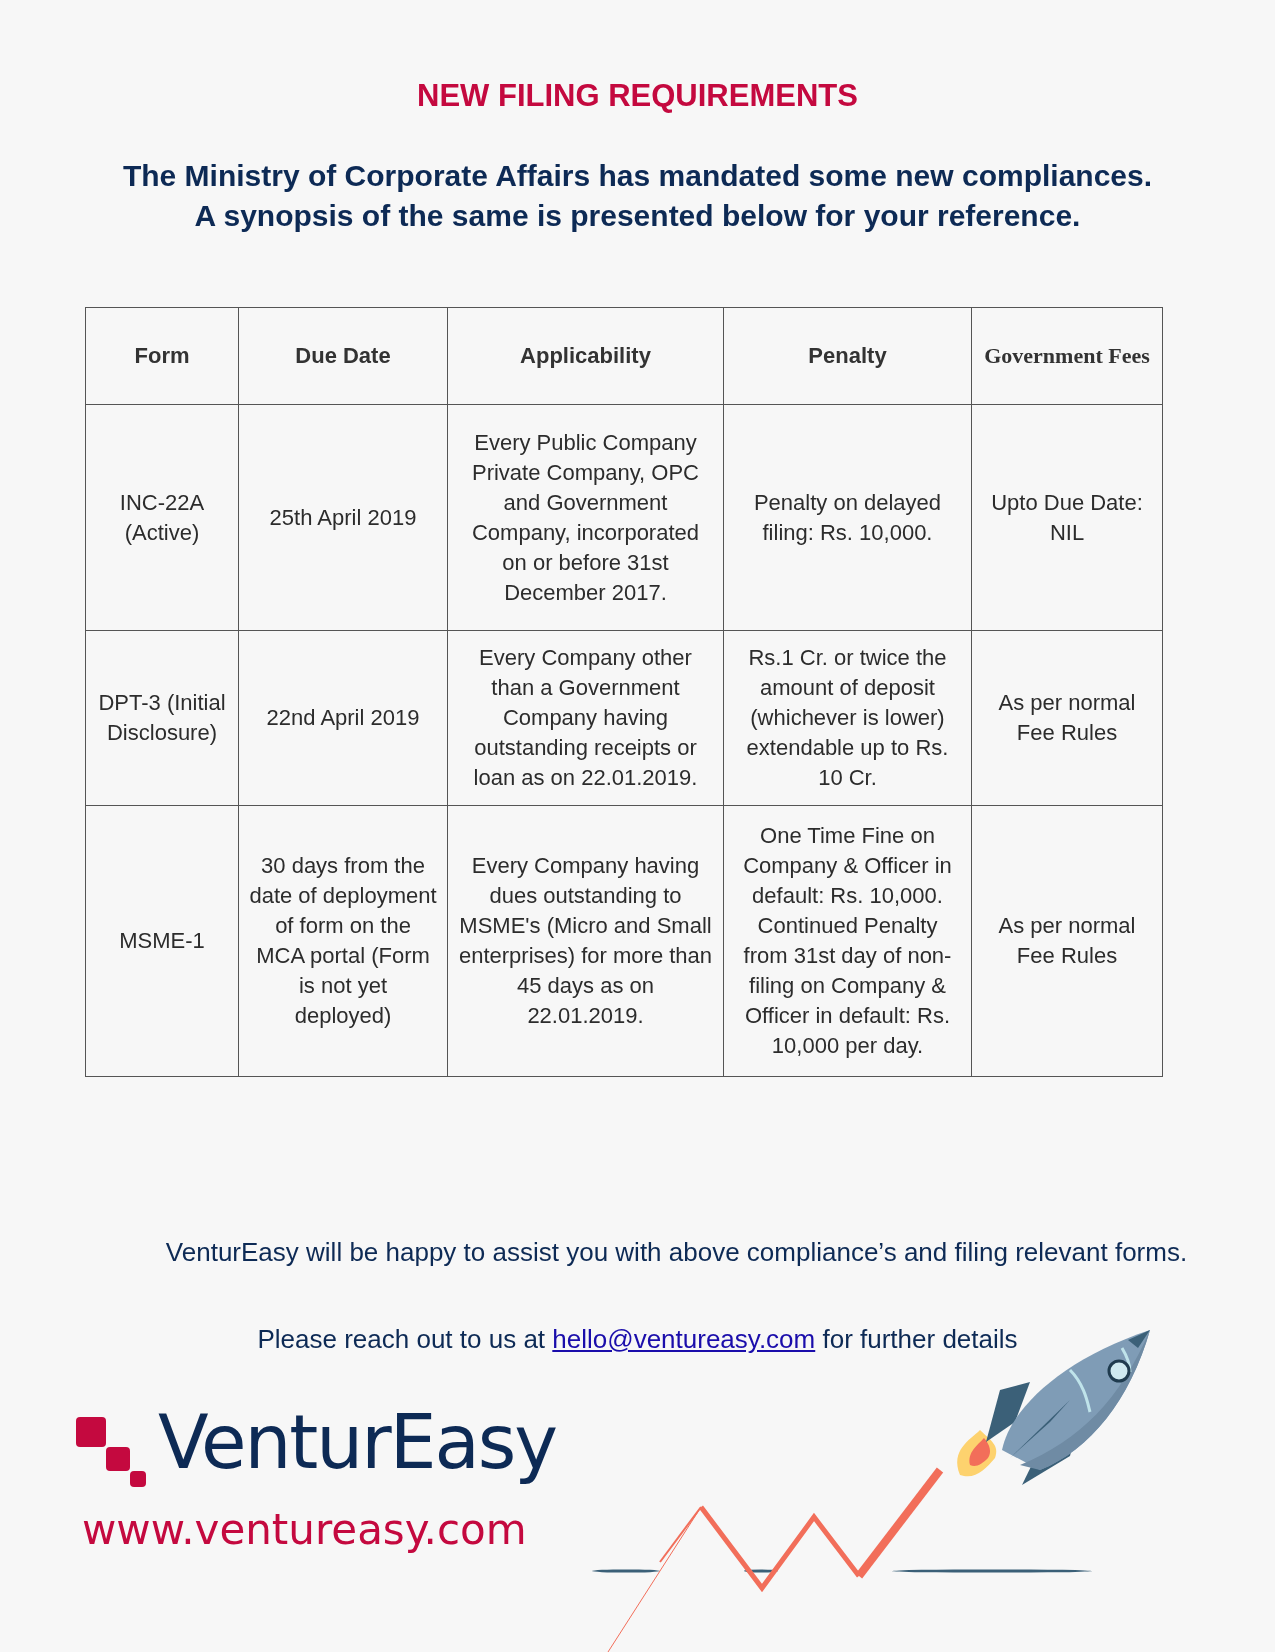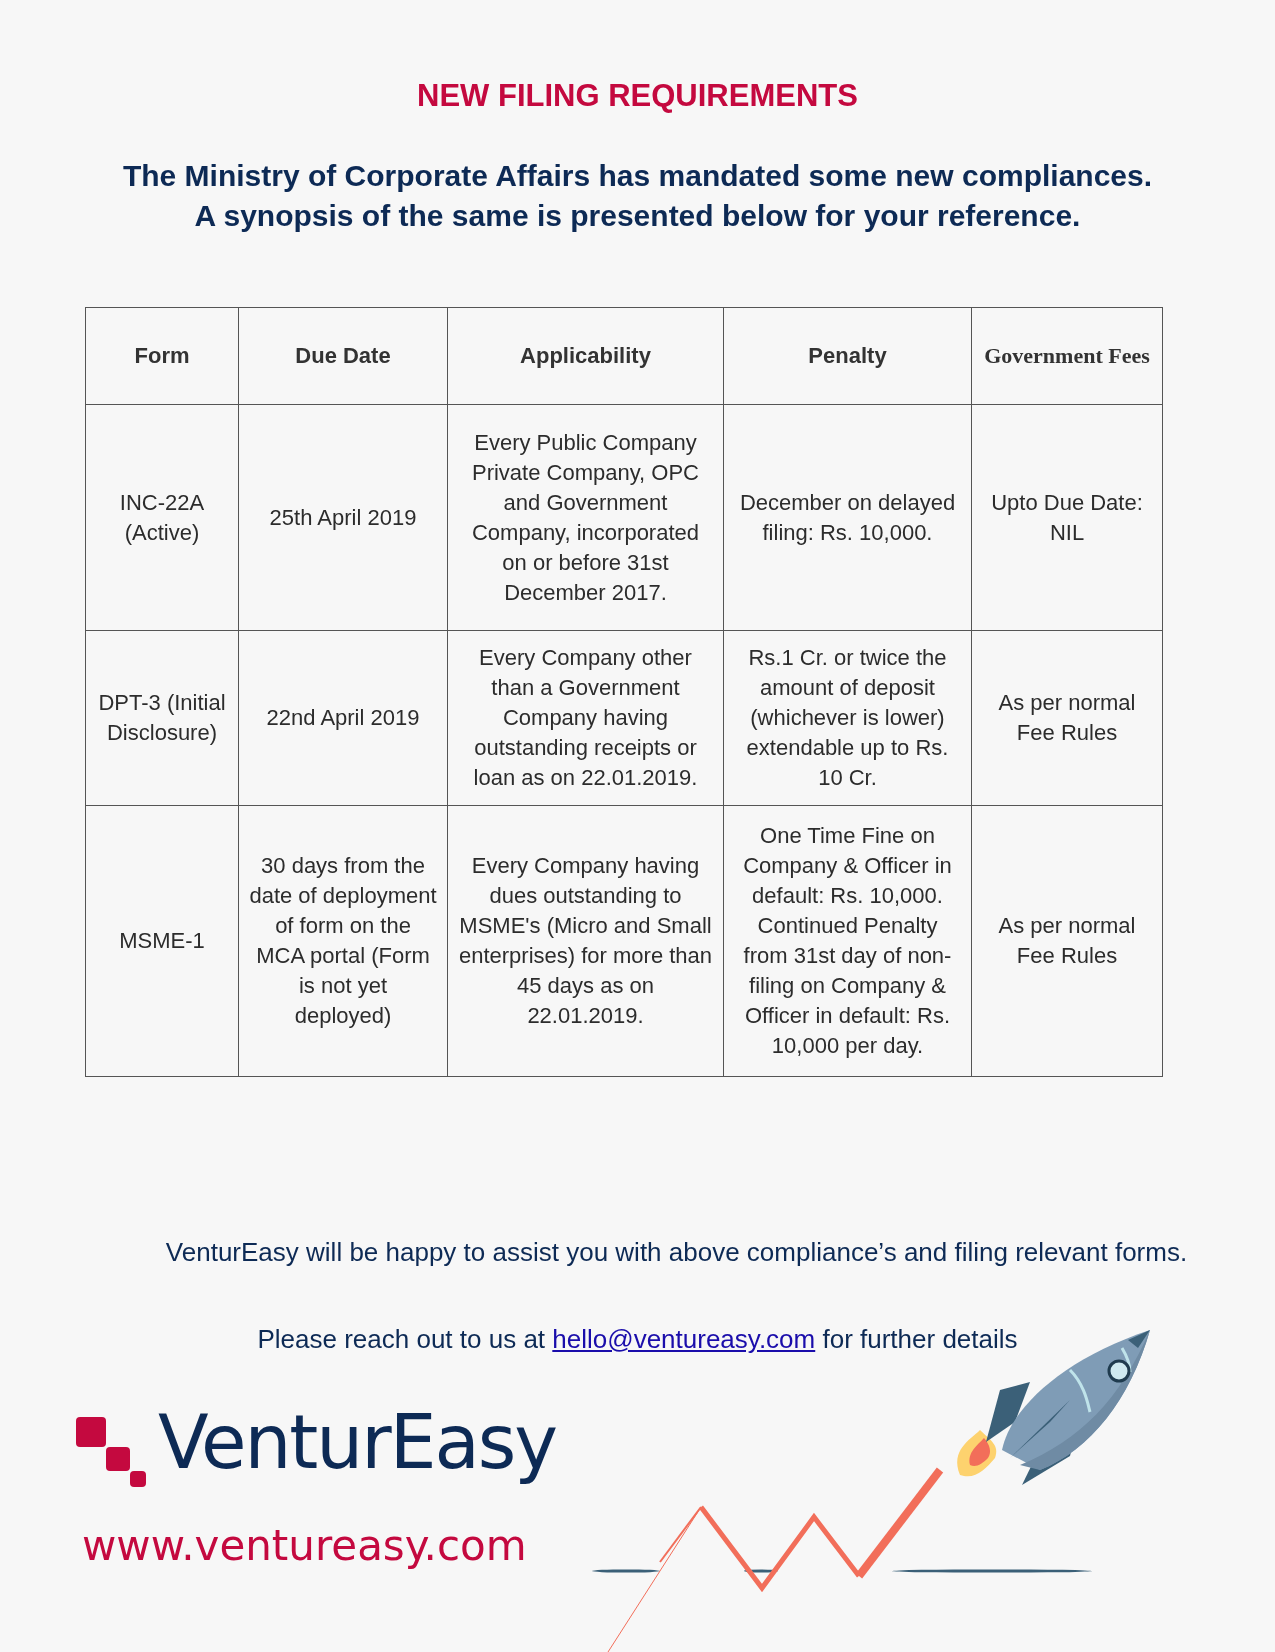--- a/index.html
+++ b/index.html
@@ -61,21 +61,20 @@
   .sq { position: absolute; background: #c4093f; border-radius: 4px; }
   .logo-text {
     position: absolute; left: 82px; top: -6px;
     font-size: 74px; color: #0d2a55; white-space: nowrap;
     font-family: "DejaVu Sans", sans-serif; letter-spacing: -2px;
   }
   .logo-url {
     position: absolute; left: 6px; top: 100px;
     font-size: 42px; color: #c4093f; white-space: nowrap;
     font-family: "DejaVu Sans", sans-serif;
-    margin-top: 16px;
   }
   .graphic { position: absolute; left: 580px; top: 1330px; width: 695px; height: 322px; }
 </style>
 </head>
 <body>
 
 <div class="title">NEW FILING REQUIREMENTS</div>
 
 <div class="intro">
   <div>The Ministry of Corporate Affairs has mandated some new compliances.</div>
@@ -90,21 +89,21 @@
       <th class="c3">Applicability</th>
       <th class="c4">Penalty</th>
       <th class="c5">Government Fees</th>
     </tr>
   </thead>
   <tbody>
     <tr class="r1">
       <td>INC-22A (Active)</td>
       <td>25th April 2019</td>
       <td>Every Public Company Private Company, OPC and Government Company, incorporated on or before 31st December 2017.</td>
-      <td>December on delayed filing: Rs. 10,000.</td>
+      <td>Penalty on delayed filing: Rs. 10,000.</td>
       <td>Upto Due Date: NIL</td>
     </tr>
     <tr class="r2">
       <td>DPT-3 (Initial Disclosure)</td>
       <td>22nd April 2019</td>
       <td>Every Company other than a Government Company having outstanding receipts or loan as on 22.01.2019.</td>
       <td>Rs.1 Cr. or twice the amount of deposit (whichever is lower) extendable up to Rs. 10 Cr.</td>
       <td>As per normal Fee Rules</td>
     </tr>
     <tr class="r3">

